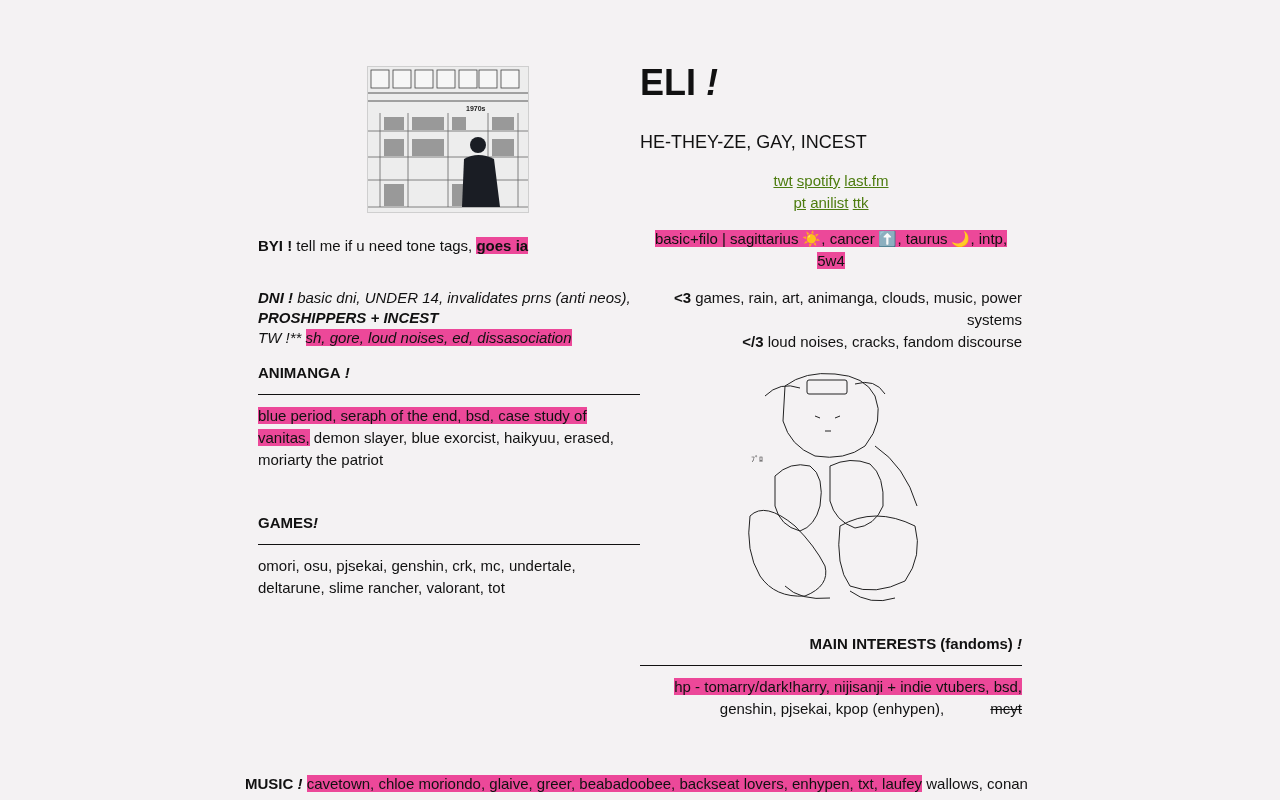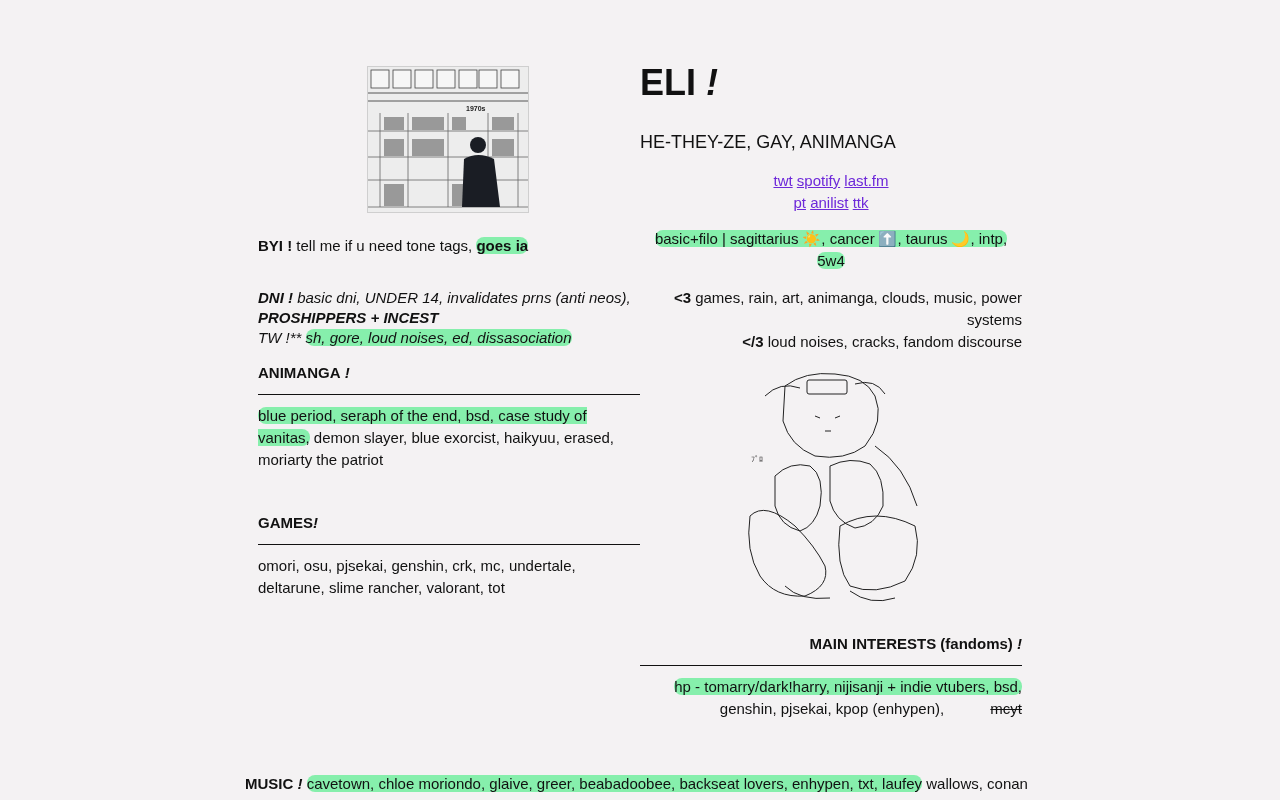--- a/index.html
+++ b/index.html
@@ -2,36 +2,36 @@
 <html><head>
 <meta charset="utf-8">
 <style>
   html, body { margin:0; padding:0; }
   body {
     width:1280px; height:800px; overflow:hidden;
     background:#f4f2f3; color:#111;
     font-family:"Liberation Sans", sans-serif;
     font-size:15px; position:relative;
   }
-  .hl { background:#86efac;border-radius:8px; }
+  .hl { background:#ec4899; }
   b { font-weight:bold; }
   .abs { position:absolute; }
   .img-records {
     position:absolute; left:367px; top:66px; width:160px; height:145px;
     background:#e9e9e9; border:1px solid #cfcfcf; overflow:hidden;
   }
   .line { line-height:20px; }
   .rule { position:absolute; height:0; border-top:1.5px solid #111; }
 
   
   .title { position:absolute; left:640px; top:62px; font-size:36px; font-weight:bold; letter-spacing:0px; }
   .title i { font-style:italic; }
   .subtitle { position:absolute; left:640px; top:132px; font-size:18px; }
   .links { position:absolute; left:640px; width:382px; text-align:center; top:170px; line-height:22px; }
-  .links a { color:#6d28d9; }
+  .links a { color:#4d7c0f; }
   .signs { position:absolute; left:640px; width:382px; text-align:center; top:228px; line-height:22px; }
   .likes { position:absolute; left:640px; width:382px; text-align:right; top:287px; line-height:22px; }
   .img-anime {
     position:absolute; left:745px; top:366px; width:178px; height:242px; overflow:hidden;
   }
   .main-h { position:absolute; left:640px; width:382px; text-align:right; top:634px; font-weight:bold; line-height:20px;}
   .main-body { position:absolute; left:640px; width:382px; text-align:right; top:676px; line-height:22px; }
   s { text-decoration:line-through;margin-left:42px; }
   .music { position:absolute; left:245px; top:774px; line-height:20px; white-space:nowrap; }
 </style>
@@ -103,21 +103,21 @@
 
 <div class="abs line" style="left:258px; top:513px;">
   <b>GAMES</b><b><i>!</i></b>
 </div>
 <div class="rule" style="left:258px; top:544px; width:382px;"></div>
 <div class="abs" style="left:258px; top:555px; width:340px; line-height:22px;">omori, osu, pjsekai, genshin, crk, mc, undertale, deltarune, slime rancher, valorant, tot</div>
 
 <div class="title">
   <span>ELI</span> <i>!</i>
 </div>
-<div class="subtitle">HE-THEY-ZE, GAY, ANIMANGA</div>
+<div class="subtitle">HE-THEY-ZE, GAY, INCEST</div>
 
 <div class="links">
   <div>
     <a href="#">twt</a>
     <a href="#">spotify</a>
     <a href="#">last.fm</a>
   </div>
   <div>
     <a href="#">pt</a>
     <a href="#">anilist</a>

